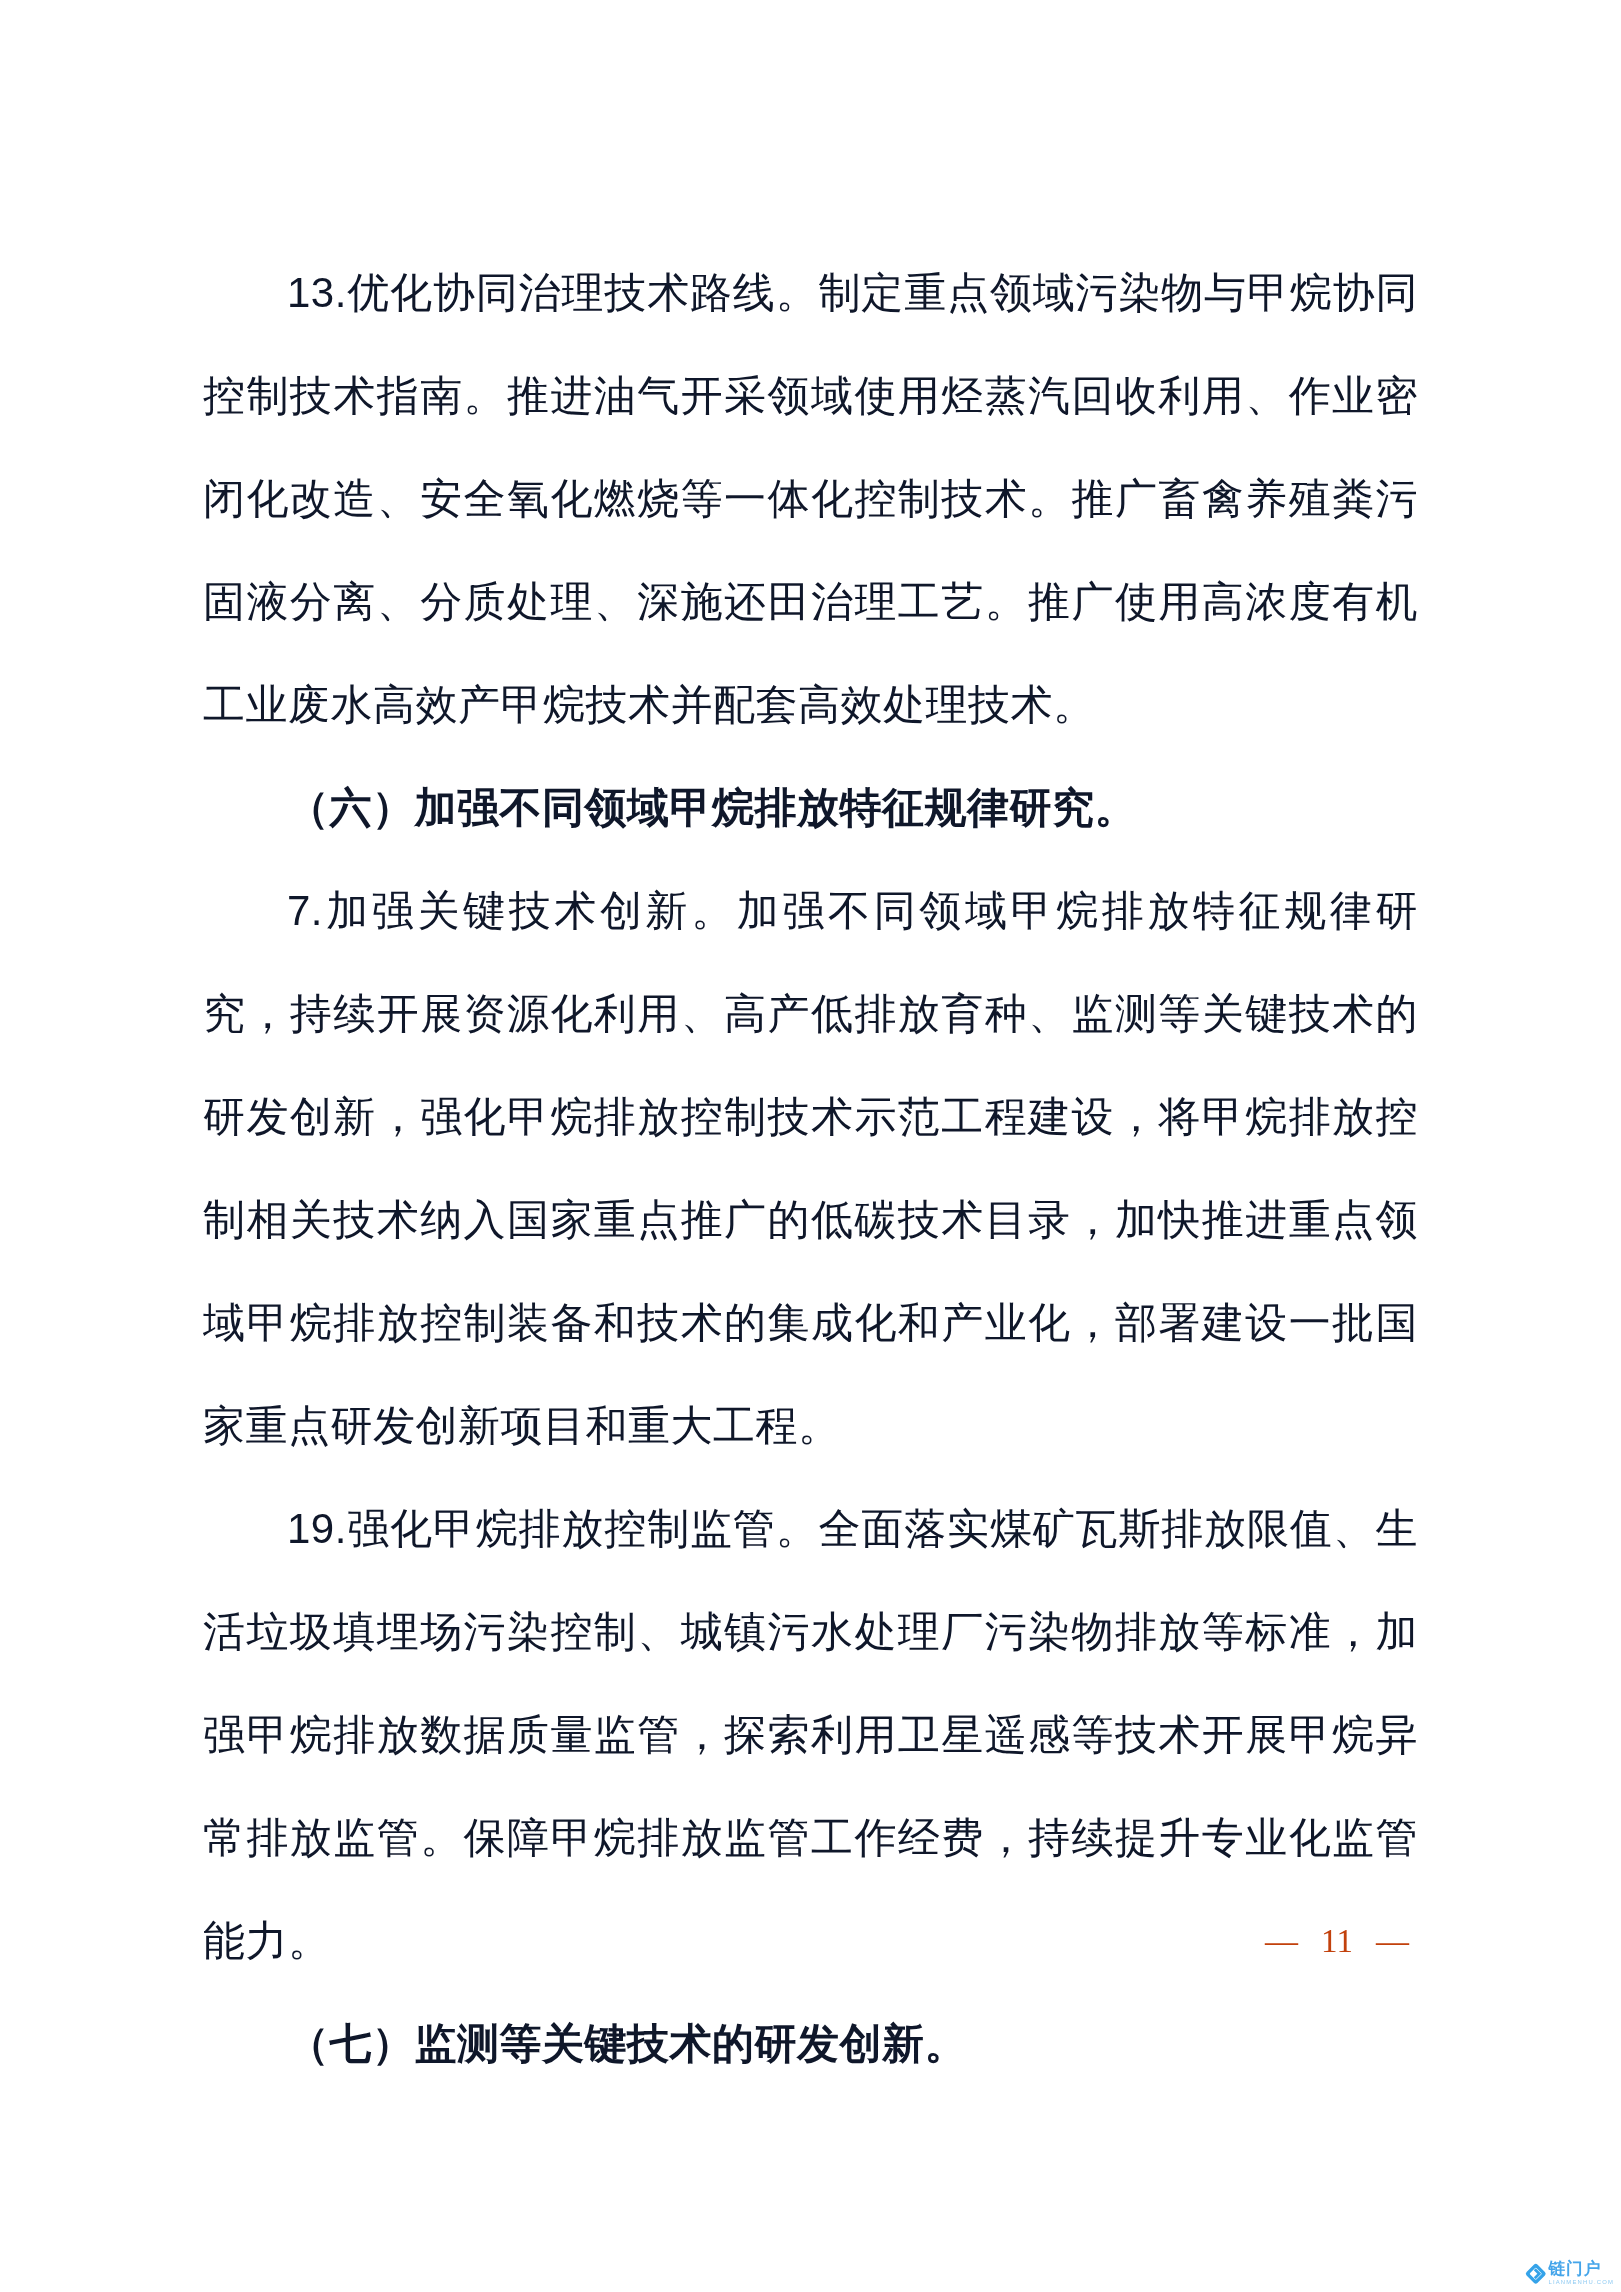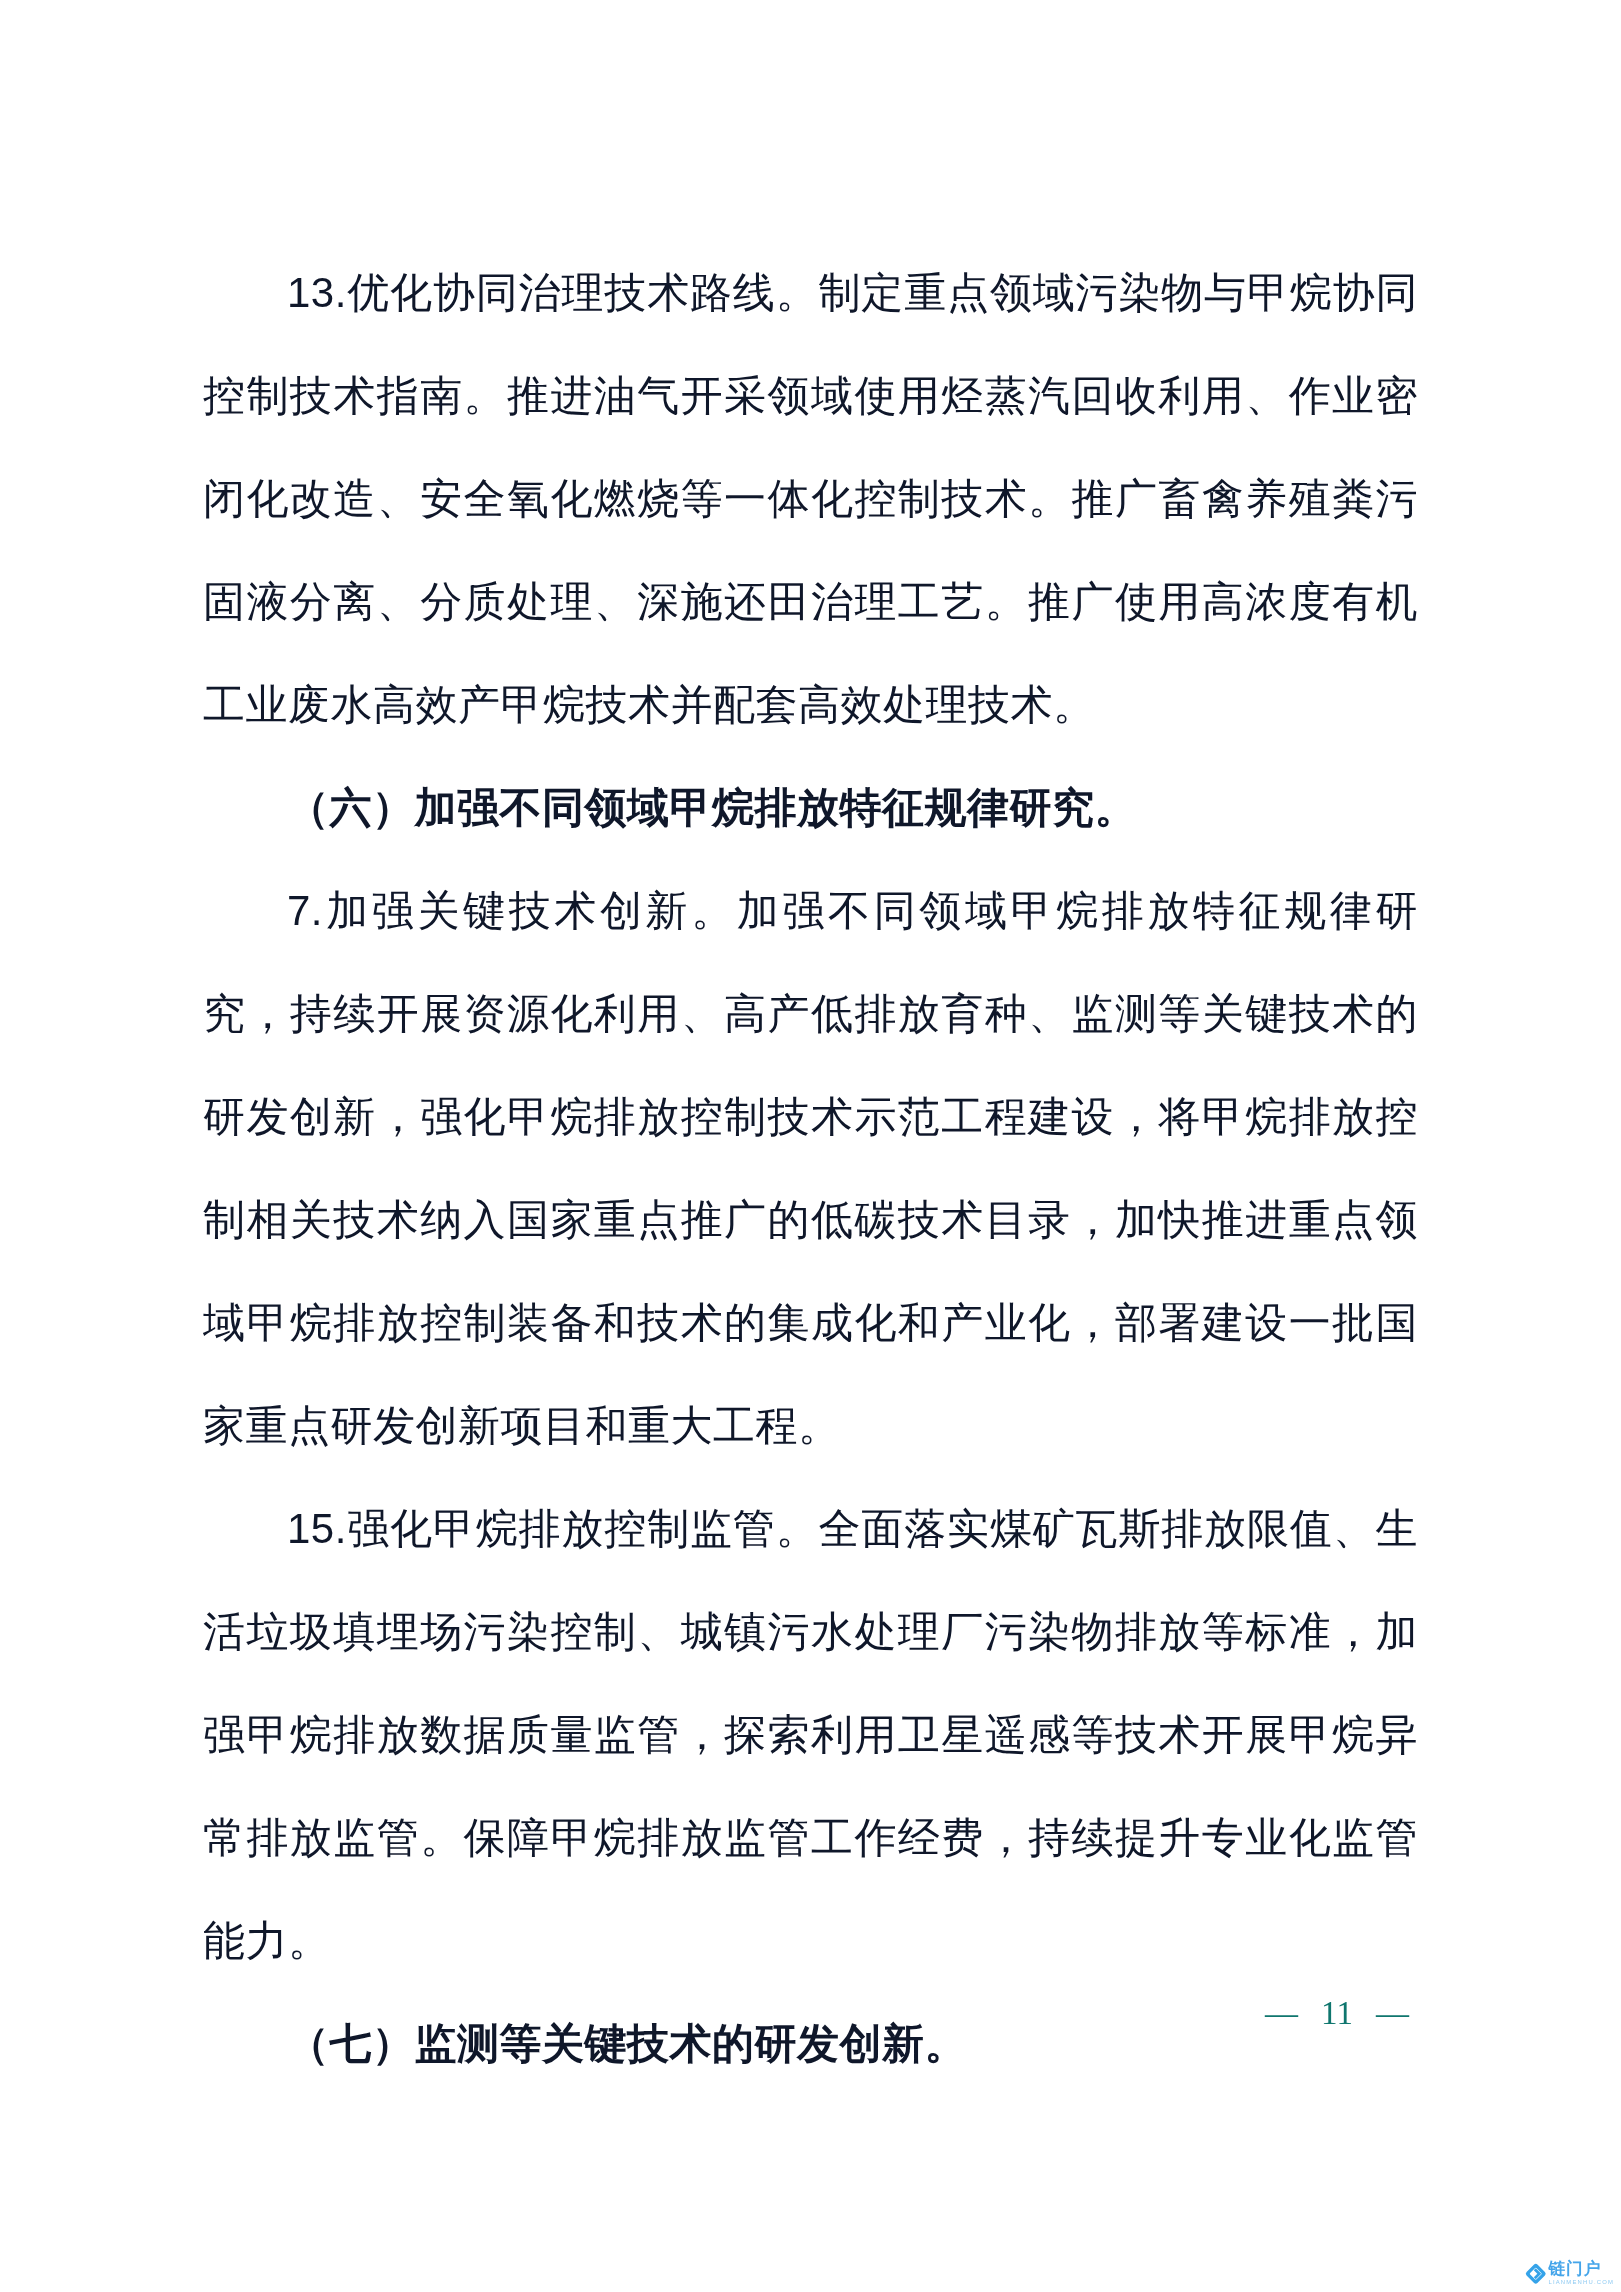--- a/index.html
+++ b/index.html
@@ -28,26 +28,26 @@
     text-justify: inter-character;
     letter-spacing: 0.5px;
     color: #0f172a;
   }
   .para.heading {
     font-weight: 700;
     text-align: left;
   }
   .footer-pagenum {
     position: absolute;
-    top: 1994px;
+    top: 1922px;
     right: 212px;
     font-family: "Liberation Serif", serif;
     font-size: 33px;
     line-height: 39px;
-    color: #0f766e;
+    color: #c2410c;
     word-spacing: 0.45em;
     white-space: pre;
   }
   .watermark {
     position: absolute;
     right: 6.9px;
     bottom: 6.9px;
     display: flex;
     align-items: center;
     gap: 0;
@@ -72,21 +72,21 @@
 
 <div class="page">
 
   <div class="content">
     <p class="para">13.优化协同治理技术路线。制定重点领域污染物与甲烷协同控制技术指南。推进油气开采领域使用烃蒸汽回收利用、作业密闭化改造、安全氧化燃烧等一体化控制技术。推广畜禽养殖粪污固液分离、分质处理、深施还田治理工艺。推广使用高浓度有机工业废水高效产甲烷技术并配套高效处理技术。</p>
 
     <p class="para heading">（六）加强不同领域甲烷排放特征规律研究。</p>
 
     <p class="para">7.加强关键技术创新。加强不同领域甲烷排放特征规律研究，持续开展资源化利用、高产低排放育种、监测等关键技术的研发创新，强化甲烷排放控制技术示范工程建设，将甲烷排放控制相关技术纳入国家重点推广的低碳技术目录，加快推进重点领域甲烷排放控制装备和技术的集成化和产业化，部署建设一批国家重点研发创新项目和重大工程。</p>
 
-    <p class="para">15.强化甲烷排放控制监管。全面落实煤矿瓦斯排放限值、生活垃圾填埋场污染控制、城镇污水处理厂污染物排放等标准，加强甲烷排放数据质量监管，探索利用卫星遥感等技术开展甲烷异常排放监管。保障甲烷排放监管工作经费，持续提升专业化监管能力。</p>
+    <p class="para">19.强化甲烷排放控制监管。全面落实煤矿瓦斯排放限值、生活垃圾填埋场污染控制、城镇污水处理厂污染物排放等标准，加强甲烷排放数据质量监管，探索利用卫星遥感等技术开展甲烷异常排放监管。保障甲烷排放监管工作经费，持续提升专业化监管能力。</p>
 
     <p class="para heading">（七）监测等关键技术的研发创新。</p>
   </div>
 
   <div class="footer-pagenum">— 11 —</div>
 
   <div class="watermark">
     <span class="wm-icon">
       <svg width="25.5" height="25.5" viewBox="0 0 26 26" xmlns="http://www.w3.org/2000/svg">
         <rect x="5.2" y="5.2" width="15.6" height="15.6" rx="2.4" transform="rotate(45 13 13)" fill="#35a3e9"></rect>

